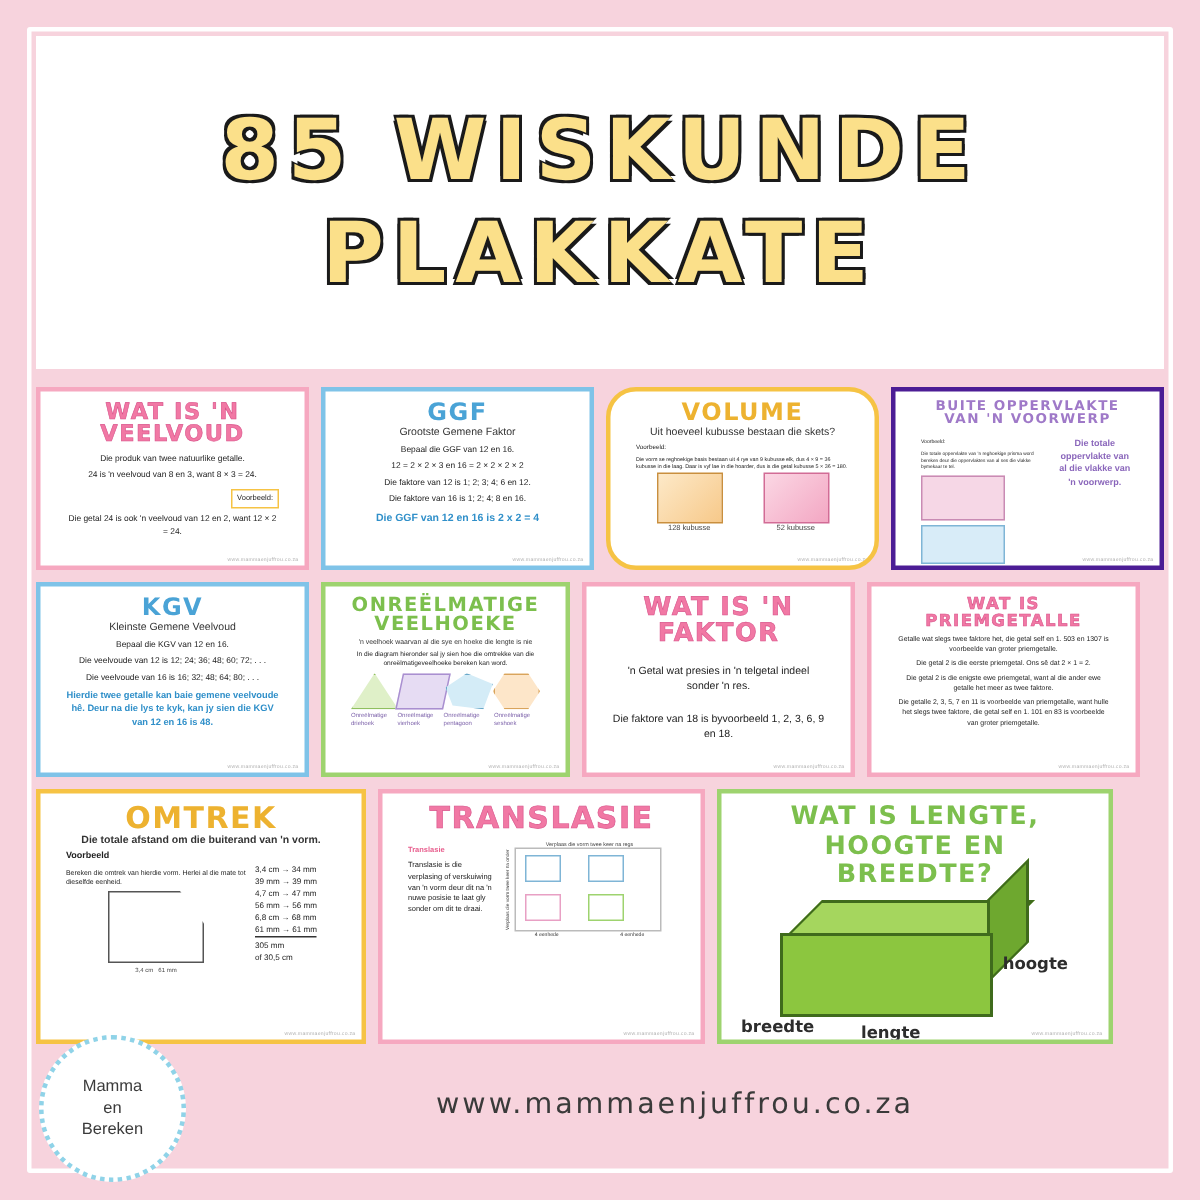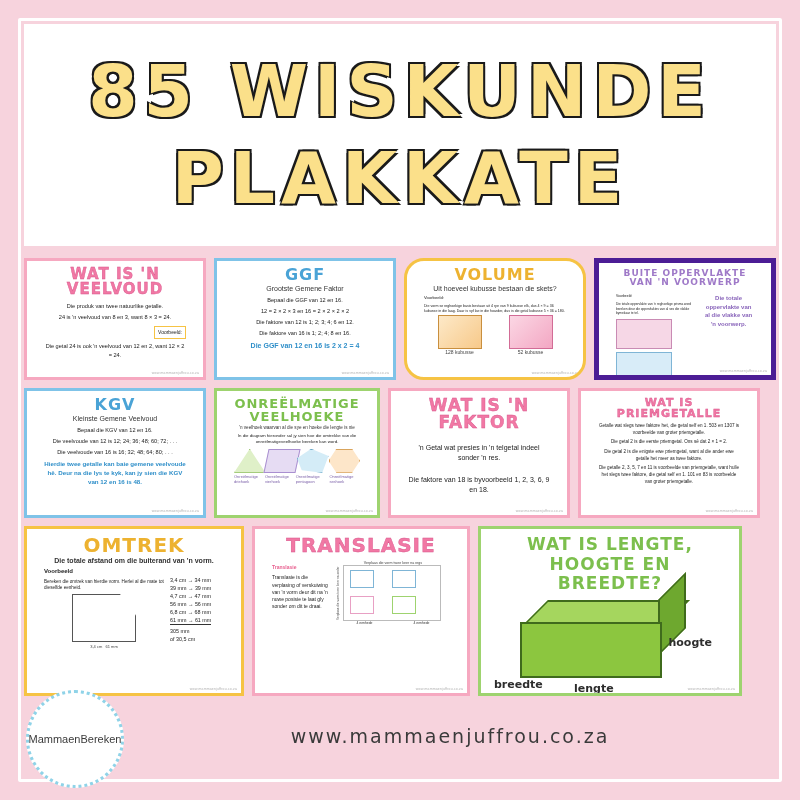--- a/index.html
+++ b/index.html
@@ -27,21 +27,21 @@
     display:flex;flex-direction:column;align-items:center;justify-content:center;
     box-sizing:border-box;
   }
   .title-wrap{
     text-align:center;
   }
   .ttxt{
     display:inline-block;
     font-family:"DejaVu Sans", sans-serif;
     font-weight:bold;
-    font-size:71px;
+    font-size:56px;
     color:#fbe08a;
     letter-spacing:6px;
     text-shadow:
       -2px -2px 0 #1a1a1a, 2px -2px 0 #1a1a1a, -2px 2px 0 #1a1a1a, 2px 2px 0 #1a1a1a,
       0 0 0 #1a1a1a, 4px 4px 0 #ffffff;
   }
   
   .grid{
     position:absolute;left:24px;top:258px;width:752px;height:440px;
   }
@@ -67,21 +67,21 @@
   .credit{
     position:absolute;bottom:2px;right:4px;font-size:3.4px;color:#b0b0b0;letter-spacing:.2px;
   }
   
   .pk{border:3px solid #f6a8c0;}
   .pk .p-title{color:#f178a4;font-size:15px;-webkit-text-stroke:0.4px #d8528a;}
   .pb{border:3px solid #7fc3e8;}
   .pb .p-title{color:#4aa3d6;font-size:16px;}
   .py{border:3px solid #f6c344;}
   .py .p-title{color:#edb230;font-size:16px;}
-  .pp{border:5px solid #4c1d95;}
+  .pp{border:3px solid #4c1d95;}
   .pp .p-title{color:#9f79c8;font-size:9px;}
   .pg{border:3px solid #9ed36f;}
   .pg .p-title{color:#7cbf4d;font-size:15px;}
 
   
   .r1 .c1{width:182px;}
   .r1 .c2{width:182px;}
   .r1 .c3{width:182px;border-radius:20px;}
   .r1 .c4{width:182px;}
   .r2 .c1{width:182px;}
@@ -113,21 +113,21 @@
   .box-front{position:absolute;left:0;top:22px;width:138px;height:52px;background:#8cc63f;border:2px solid #3f6b1c;}
   .box-top{position:absolute;left:0;top:0;width:138px;height:24px;background:#a5d65e;border:2px solid #3f6b1c;
      transform:skewX(-45deg);transform-origin:bottom left;}
   .box-side{position:absolute;left:138px;top:0px;width:24px;height:52px;background:#6ea82f;border:2px solid #3f6b1c;
      transform:skewY(-45deg);transform-origin:top left;}
   .dim{position:absolute;font-weight:bold;font-size:11px;color:#2d2d2d;font-family:"DejaVu Sans",sans-serif;}
   
   .logo{
     position:absolute;left:26px;top:690px;width:92px;height:92px;border-radius:50%;
     background:#ffffff;border:3px dotted #8fd3e8;
-    display:flex;flex-direction:row;align-items:center;justify-content:center;
+    display:flex;flex-direction:column;align-items:center;justify-content:center;
     font-size:11px;color:#3b3b3b;text-align:center;line-height:1.35;
   }
   .footer{
     position:absolute;left:140px;top:725px;width:620px;text-align:center;
     font-size:19px;letter-spacing:2px;color:#3a3a3a;font-family:"DejaVu Sans",sans-serif;
   }
   .boxnote{border:1px solid #f6c344;padding:2px 3px;font-size:5px;display:inline-block;margin-top:2px;}
 </style>
 </head>
 <body>

